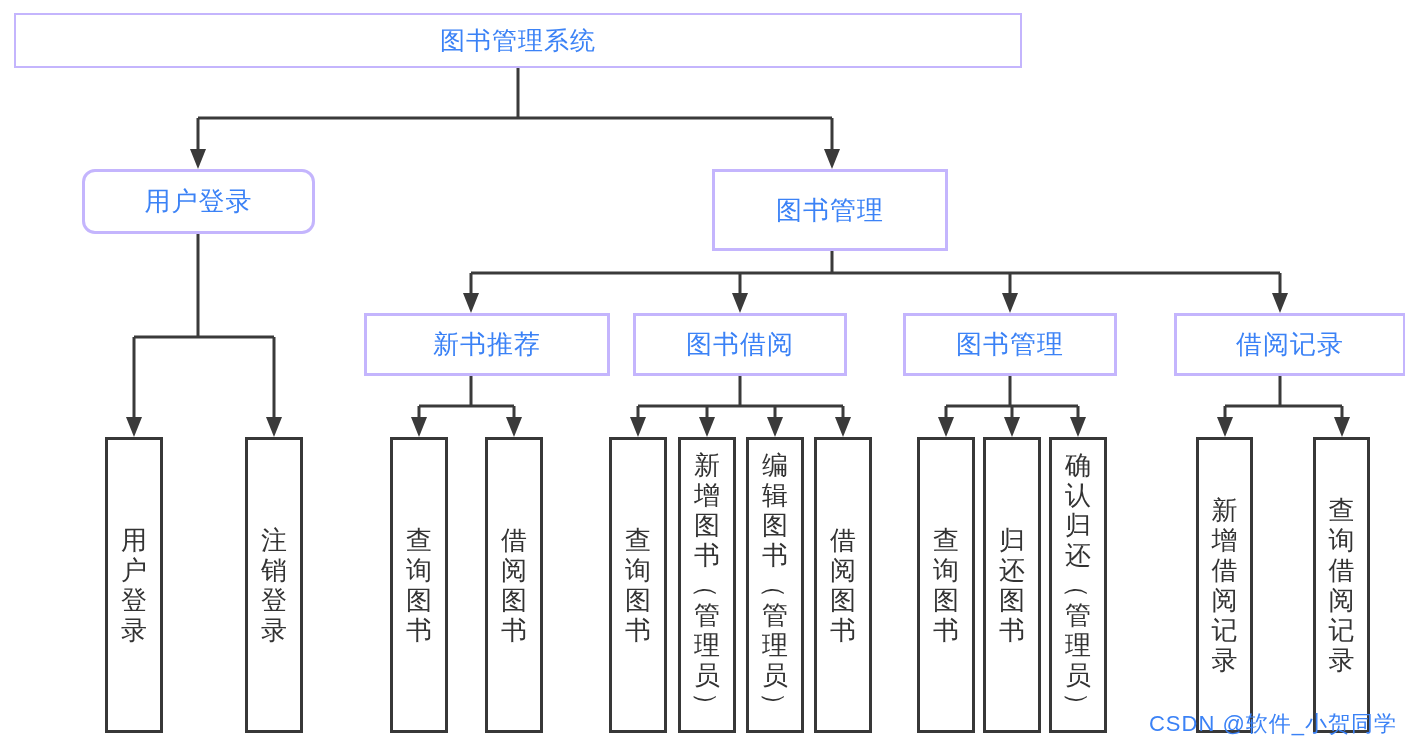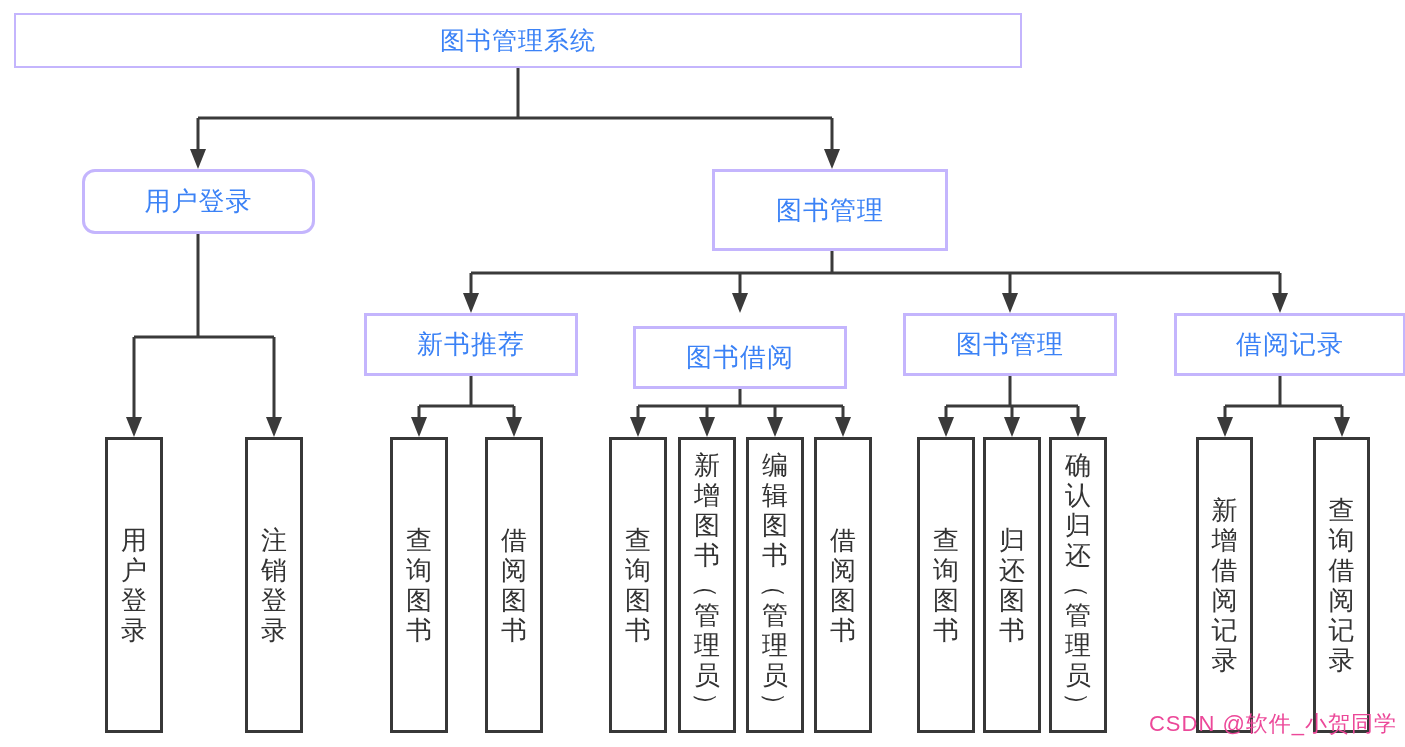--- a/index.html
+++ b/index.html
@@ -32,21 +32,21 @@
     display:flex;align-items:center;justify-content:center;
   }
   .vtext{display:block;width:100%;}
   .vchar{
     display:block;height:30px;line-height:30px;
     text-align:center;font-size:26px;color:#333333;
   }
   .vchar.rot{transform:rotate(90deg);}
   .watermark{
     position:absolute;right:8px;bottom:8px;
-    font-size:22px;color:#ec4899;letter-spacing:1px;
+    font-size:22px;color:#3b82f6;letter-spacing:1px;
     white-space:nowrap;
   }
 </style>
 </head>
 <body>
 
 <div class="canvas">
 
   <svg class="wires" width="1405" height="747" viewBox="0 0 1405 747" fill="none" stroke="#3a3a3a" stroke-width="3">
 
@@ -82,22 +82,22 @@
     <path d="M1280 376 V406 M1225 406 H1342 M1225 406 V421 M1342 406 V421"></path>
     <polygon points="1217,417 1233,417 1225,437" fill="#3a3a3a" stroke="none"></polygon>
     <polygon points="1334,417 1350,417 1342,437" fill="#3a3a3a" stroke="none"></polygon>
   </svg>
 
   <div class="node root" style="left:14px;top:13px;width:1008px;height:55px;">图书管理系统</div>
 
   <div class="node" style="left:82px;top:169px;width:233px;height:65px;border-radius:13px;">用户登录</div>
   <div class="node" style="left:712px;top:169px;width:236px;height:82px;">图书管理</div>
 
-  <div class="node" style="left:364px;top:313px;width:214px;height:63px;">新书推荐</div>
-  <div class="node" style="left:633px;top:313px;width:214px;height:63px;margin-top:13px;">图书借阅</div>
+  <div class="node" style="left:364px;top:313px;width:246px;height:63px;">新书推荐</div>
+  <div class="node" style="left:633px;top:313px;width:214px;height:63px;">图书借阅</div>
   <div class="node" style="left:903px;top:313px;width:214px;height:63px;">图书管理</div>
   <div class="node" style="left:1174px;top:313px;width:232px;height:63px;">借阅记录</div>
 
   <div class="vnode" style="left:105px;top:437px;width:58px;height:296px;">
     <span class="vtext">
         <span class="vchar">用</span>
         <span class="vchar">户</span>
         <span class="vchar">登</span>
         <span class="vchar">录</span>
       </span>

